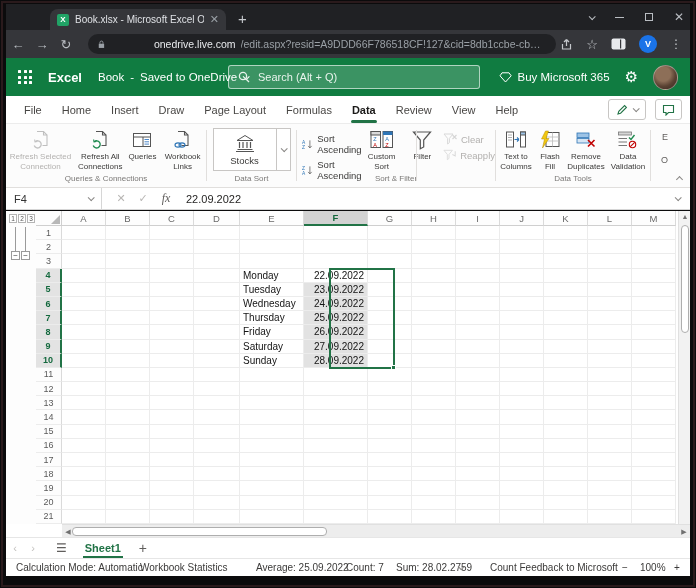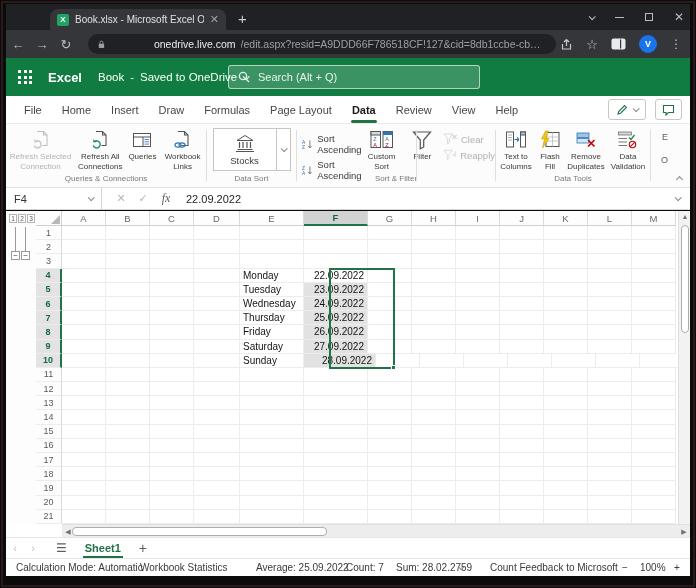--- a/index.html
+++ b/index.html
@@ -217,30 +217,40 @@
       <span>Saved to OneDrive</span>
       <span class="chev white"></span>
     </span>
     <div class="searchbox">
       <svg width="12" height="12" viewBox="0 0 12 12">
         <circle cx="5" cy="5" r="3.6" fill="none" stroke="#e8f3ec" stroke-width="1.3"></circle>
         <path d="M8 8l3 3" stroke="#e8f3ec" stroke-width="1.3"></path>
       </svg>
       <span>Search (Alt + Q)</span>
     </div>
+    <div class="xright">
+      <span class="buy">
+        <svg width="13" height="11" viewBox="0 0 13 11">
+          <path d="M3 0.8h7l2.2 3L6.5 10 1 3.8z" fill="none" stroke="#fff" stroke-width="1"></path>
+        </svg>
+        <span>Buy Microsoft 365</span>
+      </span>
+      <span class="gear">⚙</span>
+      <span class="avatar-photo"></span>
+    </div>
   </div>
 
   <div class="rtabrow">
     <div id="ribbon-tabs">
         <div class="rtab">File</div>
         <div class="rtab">Home</div>
         <div class="rtab">Insert</div>
         <div class="rtab">Draw</div>
+        <div class="rtab">Page Layout</div>
         <div class="rtab">Formulas</div>
-        <div class="rtab">Page Layout</div>
         <div class="rtab active">Data</div>
         <div class="rtab">Review</div>
         <div class="rtab">View</div>
         <div class="rtab">Help</div>
       </div>
     <div class="rtr-right">
       <span class="penbtn">
         <svg width="12" height="12" viewBox="0 0 12 12">
           <path d="M2 10l.8-2.6L8.6 1.6l1.8 1.8L4.6 9.2z" fill="none" stroke="#217346" stroke-width="1.1"></path>
         </svg>
@@ -641,21 +651,21 @@
           <div class="g-cell" style="width: 44px;"></div>
           <div class="g-cell" style="width: 44px;"></div>
         </div>
         <div class="g-row">
           <div class="g-rh sel">10</div>
           <div class="g-cell" style="width: 44px;"></div>
           <div class="g-cell" style="width: 44px;"></div>
           <div class="g-cell" style="width: 44px;"></div>
           <div class="g-cell" style="width: 46px;"></div>
           <div class="g-cell" style="width: 64px;">Sunday</div>
-          <div class="g-cell num insel" style="width: 72px; text-align: right;">28.09.2022</div>
+          <div class="g-cell num insel" style="width: 64px; text-align: right;">28.09.2022</div>
           <div class="g-cell" style="width: 44px;"></div>
           <div class="g-cell" style="width: 44px;"></div>
           <div class="g-cell" style="width: 44px;"></div>
           <div class="g-cell" style="width: 44px;"></div>
           <div class="g-cell" style="width: 44px;"></div>
           <div class="g-cell" style="width: 44px;"></div>
           <div class="g-cell" style="width: 44px;"></div>
         </div>
         <div class="g-row">
           <div class="g-rh">11</div>

